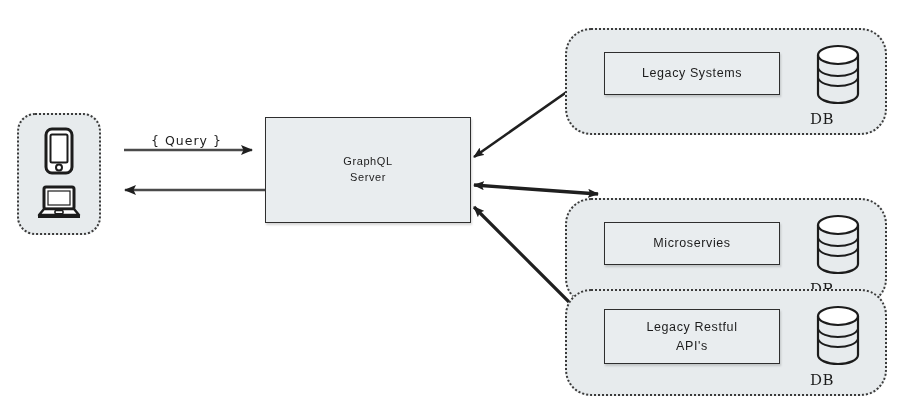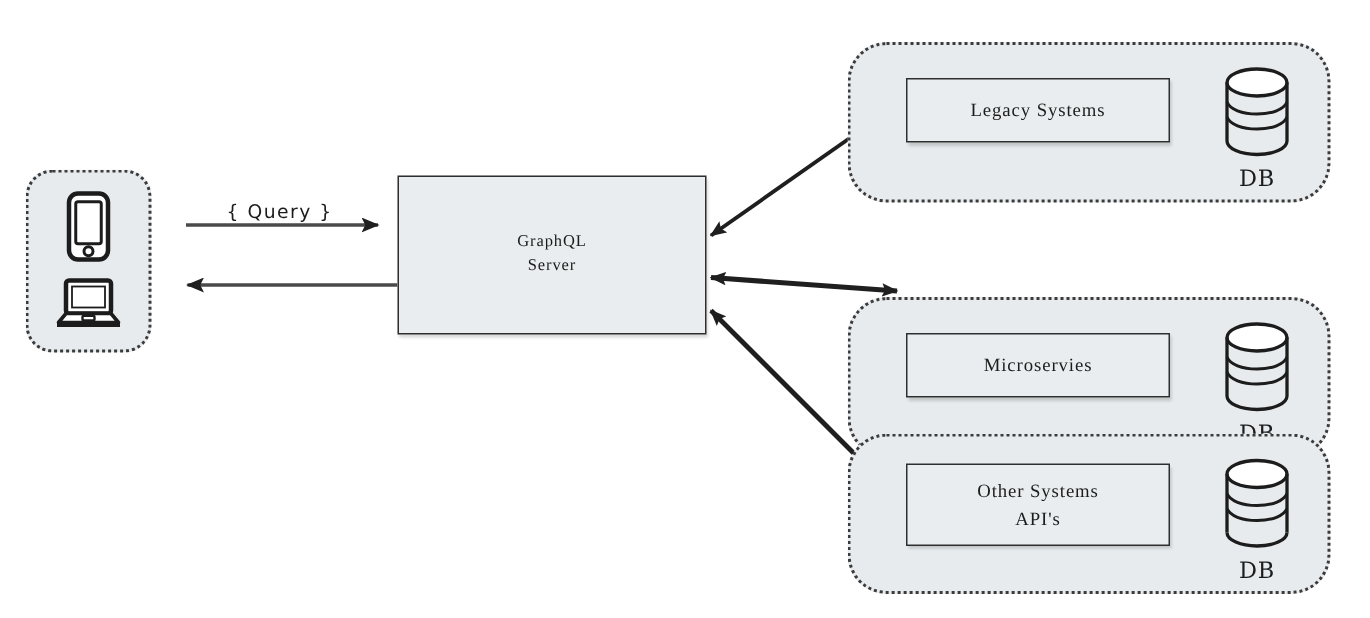--- a/index.html
+++ b/index.html
@@ -56,21 +56,21 @@
     background: #e9edef;
     border: 1.6px solid #2e2e2e;
     box-sizing: border-box;
     display: flex;
     align-items: center;
     justify-content: center;
     text-align: center;
     box-shadow: 1px 2px 2px rgba(0,0,0,0.16);
   }
   .node-label {
-    font-family: Liberation Serif, serif;
+    font-family: Liberation Sans, sans-serif;
     font-size: 12.5px;
     color: #1c1c1c;
     letter-spacing: 0.6px;
     line-height: 1.45;
     white-space: pre-line;
   }
 
   .server-box {
     left: 265px;
     top: 117px;
@@ -92,21 +92,21 @@
     height: 55px;
   }
 
   
   .db {
     position: absolute;
     left: 243px;
     top: 12px;
     width: 56px;
     height: 88px;
-    text-align: center;
+    text-align: left;
   }
   .db-caption {
     font-family: "DejaVu Serif", serif;
     font-size: 15px;
     color: #1c1c1c;
     letter-spacing: 0.5px;
     margin-top: -2px;
   }
 
   
@@ -229,21 +229,21 @@
         <path d="M8,52 C8,57 17,61 28,61 C39,61 48,57 48,52" fill="none" stroke="#1c1c1c" stroke-width="2.2"></path>
         <path d="M8,26 C10,31 18,34 28,34 C38,34 46,31 48,26" fill="none" stroke="#1c1c1c" stroke-width="2"></path>
         <path d="M8,36 C10,41 18,44 28,44 C38,44 46,41 48,36" fill="none" stroke="#1c1c1c" stroke-width="2"></path>
       </svg>
       <div class="db-caption">DB</div>
     </div>
   </div>
 
   <div class="group svc-group svc-group-3">
     <div class="node-box svc-box-tall">
-      <div class="node-label">Other Systems
+      <div class="node-label">Legacy Restful
 API's</div>
     </div>
     <div class="db">
       <svg width="56" height="66" viewBox="0 0 56 66" xmlns="http://www.w3.org/2000/svg">
         <ellipse cx="28" cy="13" rx="20" ry="9" fill="#ffffff" stroke="#1c1c1c" stroke-width="2.2"></ellipse>
         <path d="M8,13 L8,52" fill="none" stroke="#1c1c1c" stroke-width="2.2"></path>
         <path d="M48,13 L48,52" fill="none" stroke="#1c1c1c" stroke-width="2.2"></path>
         <path d="M8,52 C8,57 17,61 28,61 C39,61 48,57 48,52" fill="none" stroke="#1c1c1c" stroke-width="2.2"></path>
         <path d="M8,26 C10,31 18,34 28,34 C38,34 46,31 48,26" fill="none" stroke="#1c1c1c" stroke-width="2"></path>
         <path d="M8,36 C10,41 18,44 28,44 C38,44 46,41 48,36" fill="none" stroke="#1c1c1c" stroke-width="2"></path>

